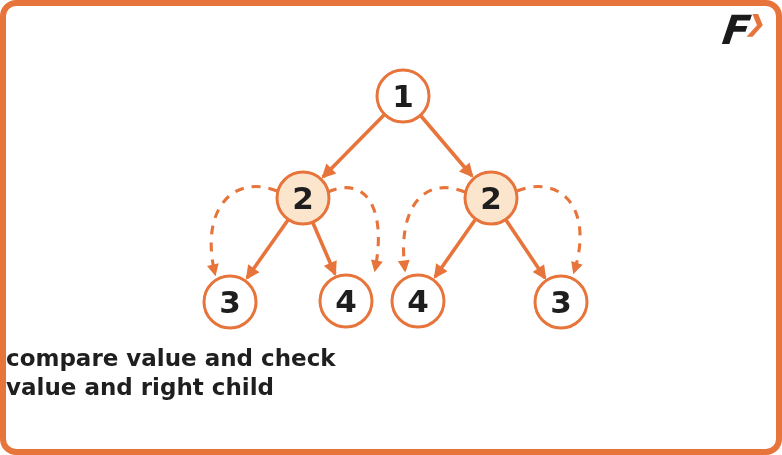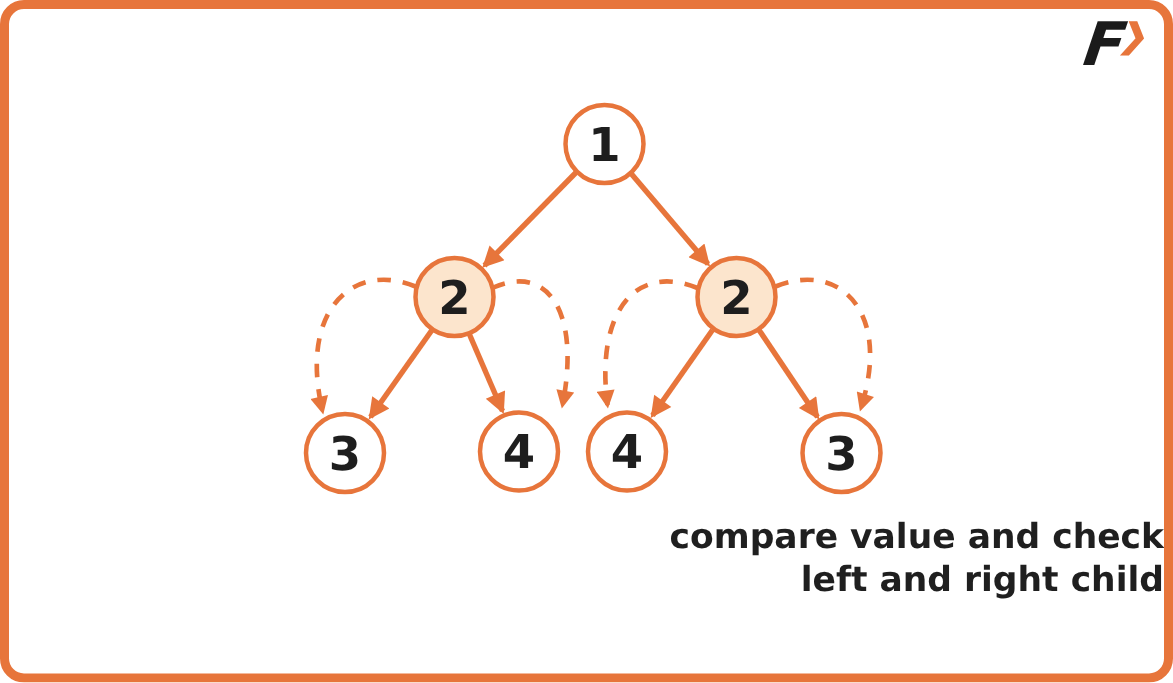--- a/index.html
+++ b/index.html
@@ -23,21 +23,21 @@
   .edge { stroke:var(--accent,#E7753B); stroke-width:3.6; fill:none; }
   .arc  { stroke:var(--accent,#E7753B); stroke-width:3.1; fill:none; stroke-dasharray:9 8; }
   .mk   { fill:var(--accent,#E7753B); }
   .node circle { fill:#ffffff; stroke:var(--accent,#E7753B); stroke-width:3; }
   .node.hl circle { fill:var(--node-fill,#FCE5CD); }
   .node text {
     font-size:31px; font-weight:bold; fill:var(--ink,#1E1E1E);
     text-anchor:middle; font-family:"DejaVu Sans","Liberation Sans",sans-serif;
   }
   .caption {
-    position:absolute; left:0; right:0; top:338px; text-align:right;
+    position:absolute; left:0; right:0; top:338px; text-align:left;
     font-weight:bold; font-size:23px; line-height:29px; color:#1f1f1f;
     font-family:"DejaVu Sans","Liberation Sans",sans-serif;
   }
 </style>
 </head>
 <body>
 
 <div class="frame">
 
   <div class="logo">
@@ -92,16 +92,16 @@
       <text x="412" y="306">4</text>
     </g>
     <g class="node">
       <circle cx="555" cy="296" r="26"></circle>
       <text x="555" y="307">3</text>
     </g>
   </svg>
 
   <div class="caption">
     <div>compare value and check</div>
-    <div>left and right child</div>
+    <div>value and right child</div>
   </div>
 
 </div>
 
 </body></html>

